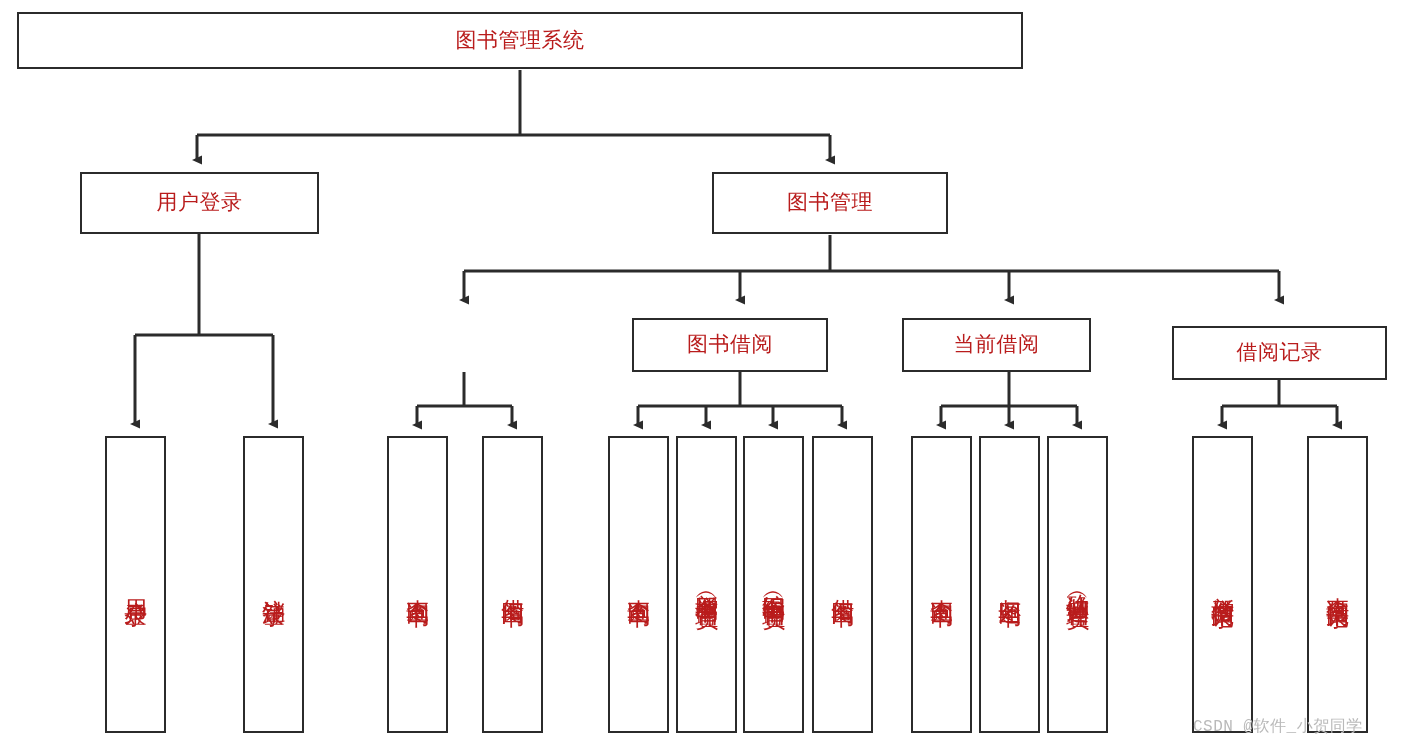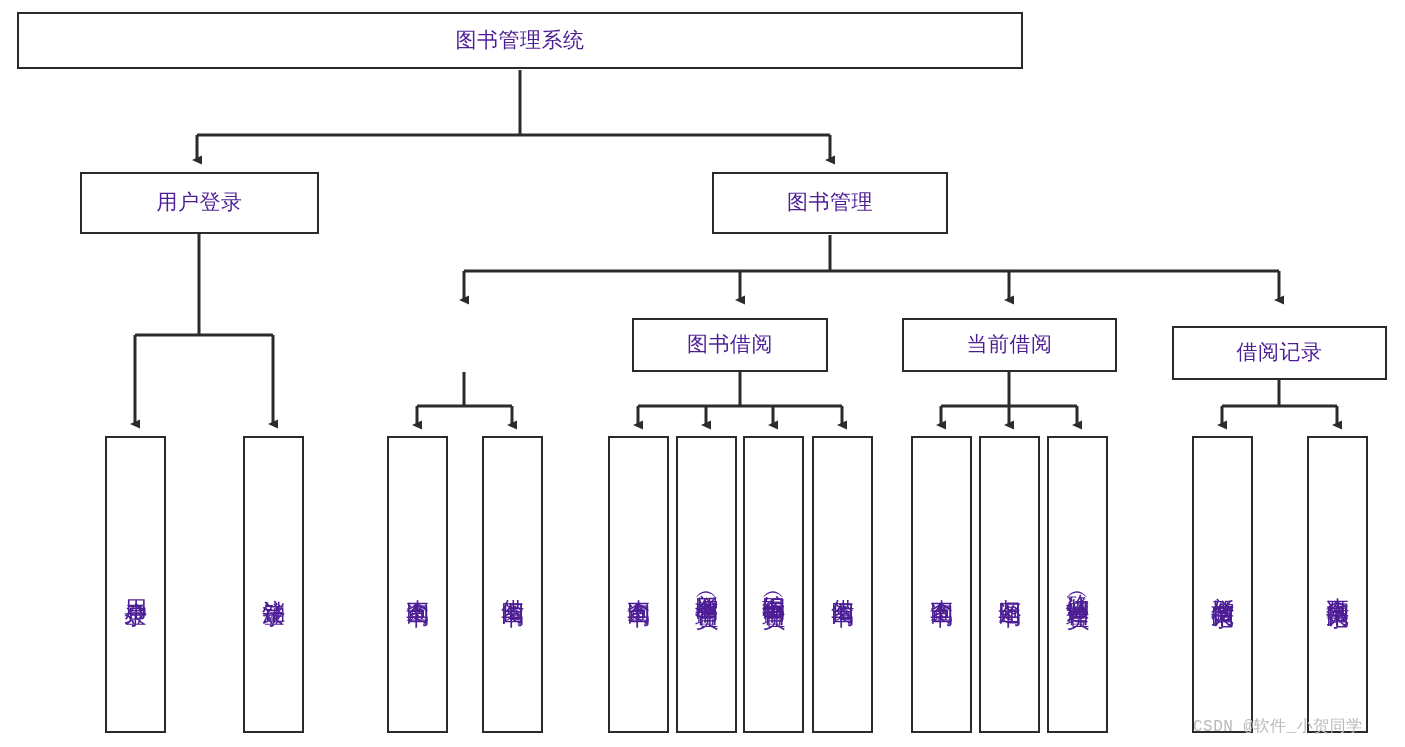--- a/index.html
+++ b/index.html
@@ -26,21 +26,21 @@
     pointer-events: none;
   }
   .node {
     position: absolute;
     box-sizing: border-box;
     background: #ffffff;
     border: 2px solid #2b2b2b;
     display: flex;
     align-items: center;
     justify-content: center;
-    color: #4c1d95;
+    color: #b91c1c;
   }
   .node.horiz {
     font-size: 21px;
     letter-spacing: 0.5px;
     line-height: 1.2;
   }
   .node.vert {
     writing-mode: vertical-rl;
     text-orientation: upright;
     font-size: 23px;
@@ -127,21 +127,21 @@
   <div class="node horiz" style="left:80px; top:172px; width:239px; height:62px;">
     <span class="label">用户登录</span>
   </div>
   <div class="node horiz" style="left:712px; top:172px; width:236px; height:62px;justify-content:center;">
     <span class="label">图书管理</span>
   </div>
 
   <div class="node horiz" style="left:632px; top:318px; width:196px; height:54px;">
     <span class="label">图书借阅</span>
   </div>
-  <div class="node horiz" style="left:902px; top:318px; width:215px; height:54px;">
+  <div class="node horiz" style="left:902px; top:318px; width:189px; height:54px;">
     <span class="label">当前借阅</span>
   </div>
   <div class="node horiz" style="left:1172px; top:326px; width:215px; height:54px;">
     <span class="label">借阅记录</span>
   </div>
 
   <div class="node vert" style="left:105px; top:436px; width:61px; height:297px;">
     <span class="label">用户登录</span>
   </div>
   <div class="node vert" style="left:243px; top:436px; width:61px; height:297px;">

